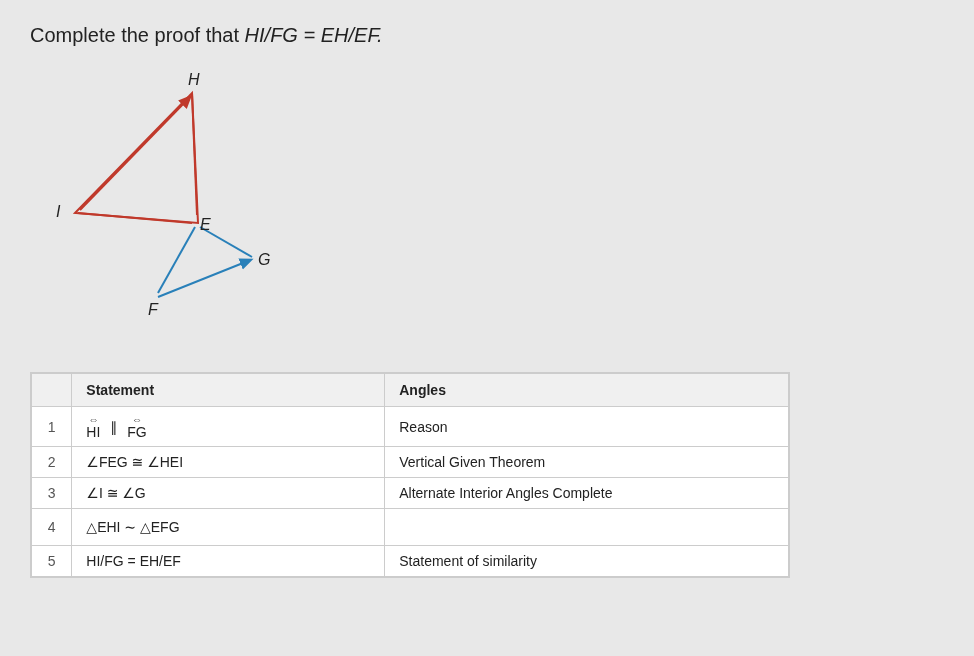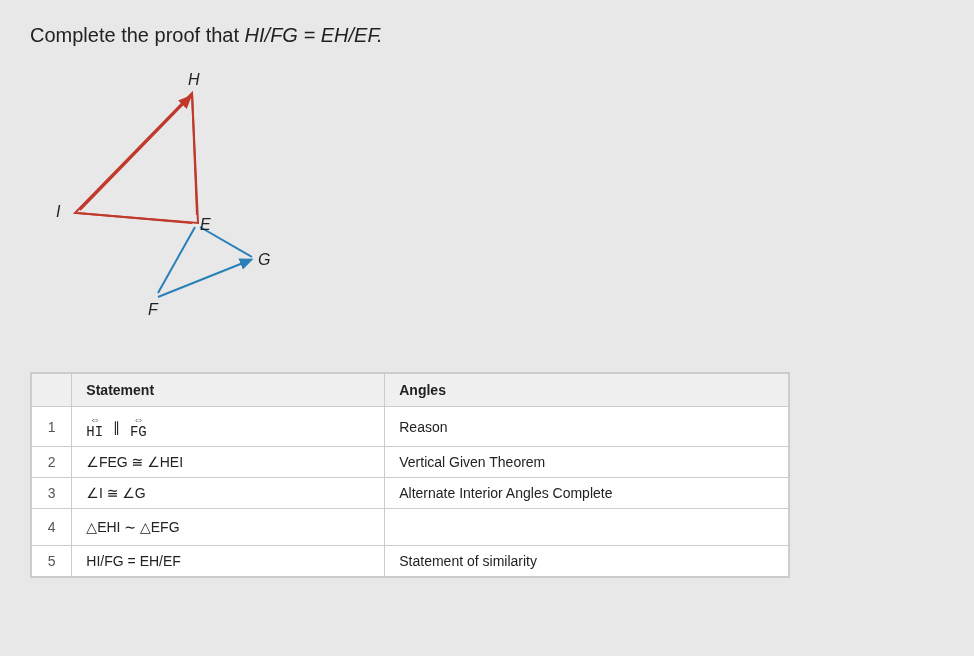--- a/index.html
+++ b/index.html
@@ -78,21 +78,20 @@
       align-items: center;
       font-size: 14px;
     }
     .overarrow-sym {
       font-size: 11px;
       line-height: 1;
       letter-spacing: -1px;
     }
     .overarrow-text {
       line-height: 1;
-      font-family: Liberation Mono, monospace;
     }
   </style>
 </head>
 <body>
 
 <div class="problem-title">
   <span>Complete the proof that </span><em>HI/FG = EH/EF.</em>
 </div>
 
 <div class="diagram-area">

